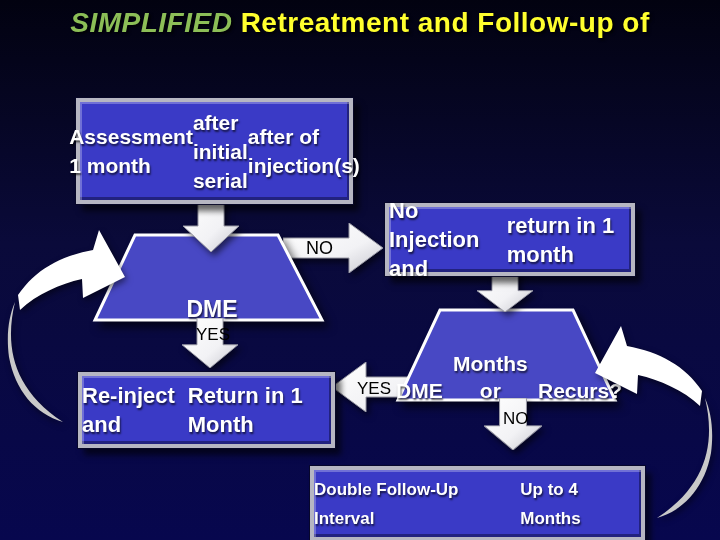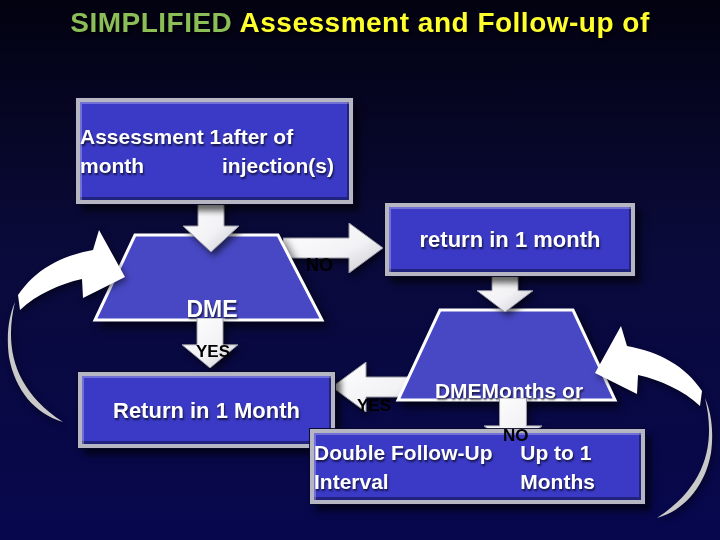--- a/index.html
+++ b/index.html
@@ -6,21 +6,21 @@
   #stage{
     position:relative;width:720px;height:540px;overflow:hidden;
     font-family:"Liberation Sans",sans-serif;
     background:linear-gradient(180deg,var(--bg-top) 0%,var(--bg-mid) 45%,var(--bg-bottom) 100%);
   }
   .title{
     position:absolute;top:6px;left:0;width:100%;text-align:center;
     font-size:28px;font-weight:bold;line-height:1.2;letter-spacing:.5px;
     color:var(--title-yellow);text-shadow:2px 2px 3px rgba(0,0,0,.85);
   }
-  .title .hl{color:var(--title-green);}
+  .title .hl{color:var(--title-green);font-style:italic;}
   .box{
     position:absolute;z-index:4;
     background:var(--box-fill);
     border:4px solid var(--box-border);
     box-shadow:0 0 0 1px rgba(8,8,40,.9),6px 7px 6px rgba(0,0,0,.6),
                inset 2px 2px 0 rgba(255,255,255,.28),inset -2px -3px 0 rgba(0,0,20,.4);
     display:flex;flex-direction:row;align-items:center;justify-content:center;
     color:#fff;font-weight:bold;text-align:left;
     text-shadow:1px 2px 2px rgba(0,0,0,.65);
   }
@@ -31,57 +31,58 @@
     position:absolute;left:2px;top:0;width:100%;height:100%;
     display:flex;flex-direction:row;align-items:flex-end;justify-content:center;
     color:#fff;font-weight:bold;text-align:center;text-shadow:1px 2px 2px rgba(0,0,0,.65);
   }
   .trap-text span{display:block;}
   .barrow{position:absolute;z-index:3;}
   .barrow svg{filter:drop-shadow(3px 4px 3px rgba(0,0,0,.55));}
   .barrow.under{z-index:1;}
   .swoosh{position:absolute;z-index:3;}
   .swoosh svg{filter:drop-shadow(2px 3px 3px rgba(0,0,0,.5));}
-  .lbl{position:absolute;z-index:6;color:var(--label-color);font-weight:bold;margin-top:17px;}
+  .lbl{position:absolute;z-index:6;color:var(--label-color);font-weight:normal;}
 </style>
 </head>
 <body>
 
 <div id="stage">
 
   <svg width="0" height="0" style="position:absolute">
     <defs>
       <linearGradient id="arrowGrad" x1="0" y1="0" x2="1" y2="1">
         <stop offset="0" stop-color="#ffffff"></stop>
         <stop offset="0.6" stop-color="#f2f2f5"></stop>
         <stop offset="1" stop-color="#c6c6ce"></stop>
       </linearGradient>
     </defs>
   </svg>
 
   <div class="title">
-    <div><span class="hl">SIMPLIFIED</span><span> Assessment and Follow-up of</span></div>
+    <div><span class="hl">SIMPLIFIED</span><span> Retreatment and Follow-up of</span></div>
   </div>
 
   <div class="swoosh" style="left:5px;top:222px;width:135px;height:205px">
     <svg width="135" height="205" viewBox="0 0 135 205">
       <path d="M 10,80 C 0,122 6,166 58,200 C 30,192 10,168 4,135 C 1,112 4,94 10,80 Z" fill="#c9c9c9"></path>
       <path d="M 13,73 C 30,48 55,34 88,28 L 94,8 L 120,55 L 78,76 L 77,57 C 55,62 32,72 15,88 Z" fill="#ffffff"></path>
     </svg>
   </div>
 
   <div class="swoosh" style="left:580px;top:318px;width:135px;height:205px">
     <svg width="135" height="205" viewBox="0 0 135 205">
       <path d="M 125,80 C 135,122 129,166 77,200 C 105,192 125,168 131,135 C 134,112 131,94 125,80 Z" fill="#c9c9c9"></path>
       <path d="M 122,73 C 105,48 80,34 47,28 L 41,8 L 15,55 L 57,76 L 58,57 C 80,62 103,72 120,88 Z" fill="#ffffff"></path>
     </svg>
   </div>
 
   <div class="box" style="left:76px;top:98px;width:269px;height:98px;font-size:21px;line-height:29px">
     <span>Assessment 1 month</span>
+    <span>after initial serial</span>
     <span>after of injection(s)</span>
   </div>
 
   <div class="barrow" style="left:183px;top:196px">
     <svg width="56" height="56" viewBox="0 0 56 56">
       <polygon points="15,0 41,0 41,30 56,30 28,56 0,30 15,30" fill="url(#arrowGrad)" stroke="#9898a4" stroke-width="1"></polygon>
     </svg>
   </div>
 
   <div class="trap" style="left:90px;top:231px;width:240px;height:93px;font-size:23px;line-height:30px">
@@ -94,62 +95,65 @@
   </div>
 
   <div class="barrow under" style="left:283px;top:223px">
     <svg width="100" height="50" viewBox="0 0 100 50">
       <polygon points="0,15 66,15 66,0 100,25 66,50 66,35 0,35" fill="url(#arrowGrad)" stroke="#9898a4" stroke-width="1"></polygon>
     </svg>
   </div>
   <div class="lbl" style="left:306px;top:238px;font-size:18px">NO</div>
 
   <div class="box" style="left:385px;top:203px;width:242px;height:65px;font-size:22px;line-height:29px">
+    <span>No Injection and</span>
     <span>return in 1 month</span>
   </div>
 
   <div class="barrow" style="left:477px;top:266px">
     <svg width="56" height="46" viewBox="0 0 56 56" preserveAspectRatio="none">
       <polygon points="15,0 41,0 41,30 56,30 28,56 0,30 15,30" fill="url(#arrowGrad)" stroke="#9898a4" stroke-width="1"></polygon>
     </svg>
   </div>
 
   <div class="trap" style="left:394px;top:306px;width:226px;height:98px;font-size:21px;line-height:27px">
     <svg width="226" height="98" viewBox="0 0 226 98">
       <polygon points="46,4 179,4 221,94 4,94" fill="#4848c4" stroke="#ffffff" stroke-width="3"></polygon>
     </svg>
     <div class="trap-text">
       <span>DME</span>
       <span>Months or</span>
+      <span>Recurs?</span>
     </div>
   </div>
 
   <div class="barrow" style="left:182px;top:318px">
     <svg width="56" height="50" viewBox="0 0 56 56" preserveAspectRatio="none">
       <polygon points="15,0 41,0 41,30 56,30 28,56 0,30 15,30" fill="url(#arrowGrad)" stroke="#9898a4" stroke-width="1"></polygon>
     </svg>
   </div>
   <div class="lbl" style="left:196px;top:325px;font-size:17px">YES</div>
 
   <div class="barrow under" style="left:332px;top:362px">
     <svg width="100" height="50" viewBox="0 0 100 50">
       <polygon points="100,15 34,15 34,0 0,25 34,50 34,35 100,35" fill="url(#arrowGrad)" stroke="#9898a4" stroke-width="1"></polygon>
     </svg>
   </div>
   <div class="lbl" style="left:357px;top:379px;font-size:17px">YES</div>
 
   <div class="box" style="left:78px;top:372px;width:249px;height:68px;font-size:22px;line-height:29px">
+    <span>Re-inject and</span>
     <span>Return in 1 Month</span>
   </div>
 
   <div class="barrow" style="left:484px;top:398px">
     <svg width="58" height="52" viewBox="0 0 56 56" preserveAspectRatio="none">
       <polygon points="15,0 41,0 41,30 56,30 28,56 0,30 15,30" fill="url(#arrowGrad)" stroke="#9898a4" stroke-width="1"></polygon>
     </svg>
   </div>
   <div class="lbl" style="left:503px;top:409px;font-size:17px">NO</div>
 
-  <div class="box" style="left:310px;top:429px;width:327px;height:67px;font-size:21px;line-height:29px">
+  <div class="box" style="left:310px;top:466px;width:327px;height:67px;font-size:17px;line-height:29px">
     <span>Double Follow-Up Interval</span>
-    <span>Up to 1 Months</span>
+    <span>Up to 4 Months</span>
   </div>
 
 </div>
 
 </body></html>

